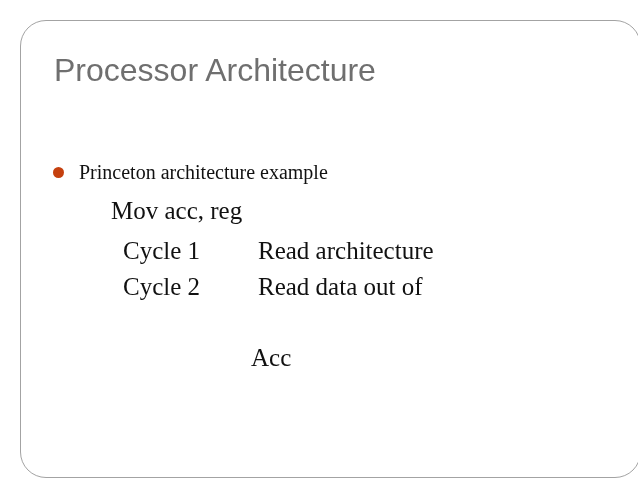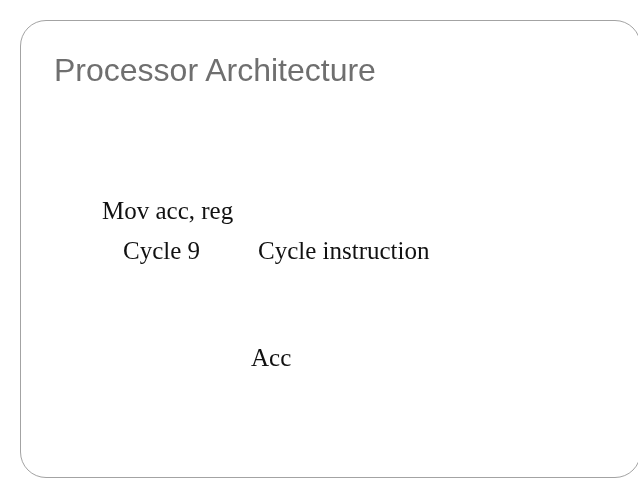--- a/index.html
+++ b/index.html
@@ -54,41 +54,48 @@
   .bullet-text {
     font-size: 20px;
     color: var(--body-text);
   }
   .body-line {
     position: absolute;
     font-size: 25px;
     color: var(--body-text);
     white-space: nowrap;
   }
-  .line-mov    { left: 86px;  top: 181px; text-align: center; }
+  .line-mov    { left: 95px;  top: 181px; text-align: center; }
   .line-cyc1   { left: 103px; top: 217px; }
   .line-cyc2   { left: 103px; top: 253px; }
   .line-ram    { left: 103px; top: 289px; }
   .line-acc    { left: 235px; top: 328px; }
   .cycle-label {
     display: inline-block;
     width: 127px;
   }
 </style>
 </head>
 <body>
 
 <div class="slide">
   <div class="slide-border"></div>
 
   <div class="title">Processor Architecture</div>
 
+  <div class="bullet-line">
+    <span class="bullet-dot"></span>
+    <span class="bullet-text">Princeton architecture example</span>
+  </div>
 
   <div class="body-line line-mov">Mov acc, reg</div>
 
   <div class="body-line line-cyc1">
-    <span class="cycle-label">Cycle 9</span><span>Cycle instruction</span>
+    <span class="cycle-label">Cycle 1</span><span>Read architecture</span>
   </div>
 
+  <div class="body-line line-cyc2">
+    <span class="cycle-label">Cycle 2</span><span>Read data out of</span>
+  </div>
 
 
   <div class="body-line line-acc">Acc</div>
 </div>
 
 </body></html>

